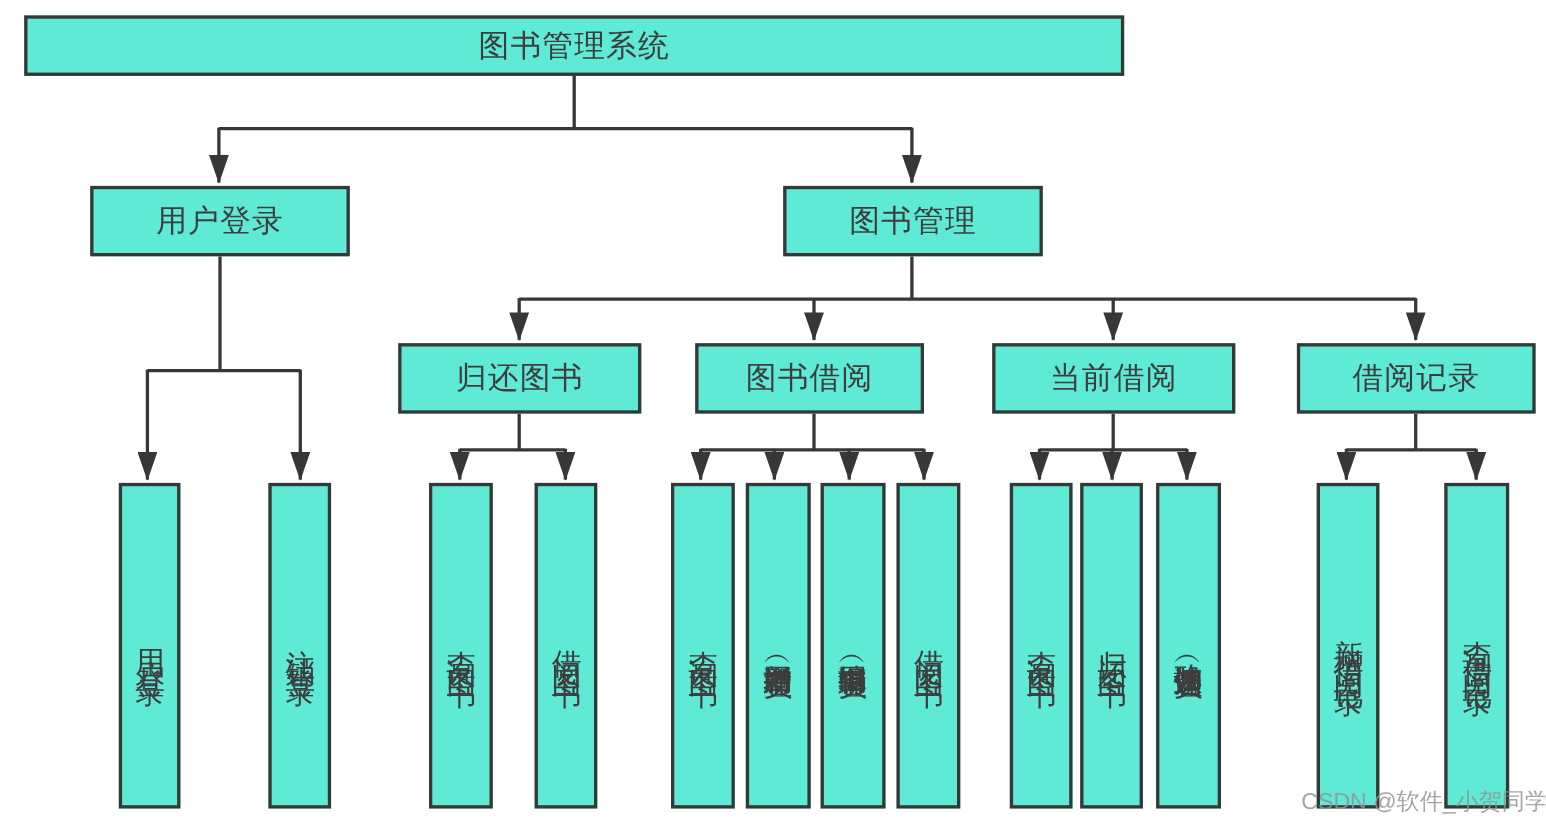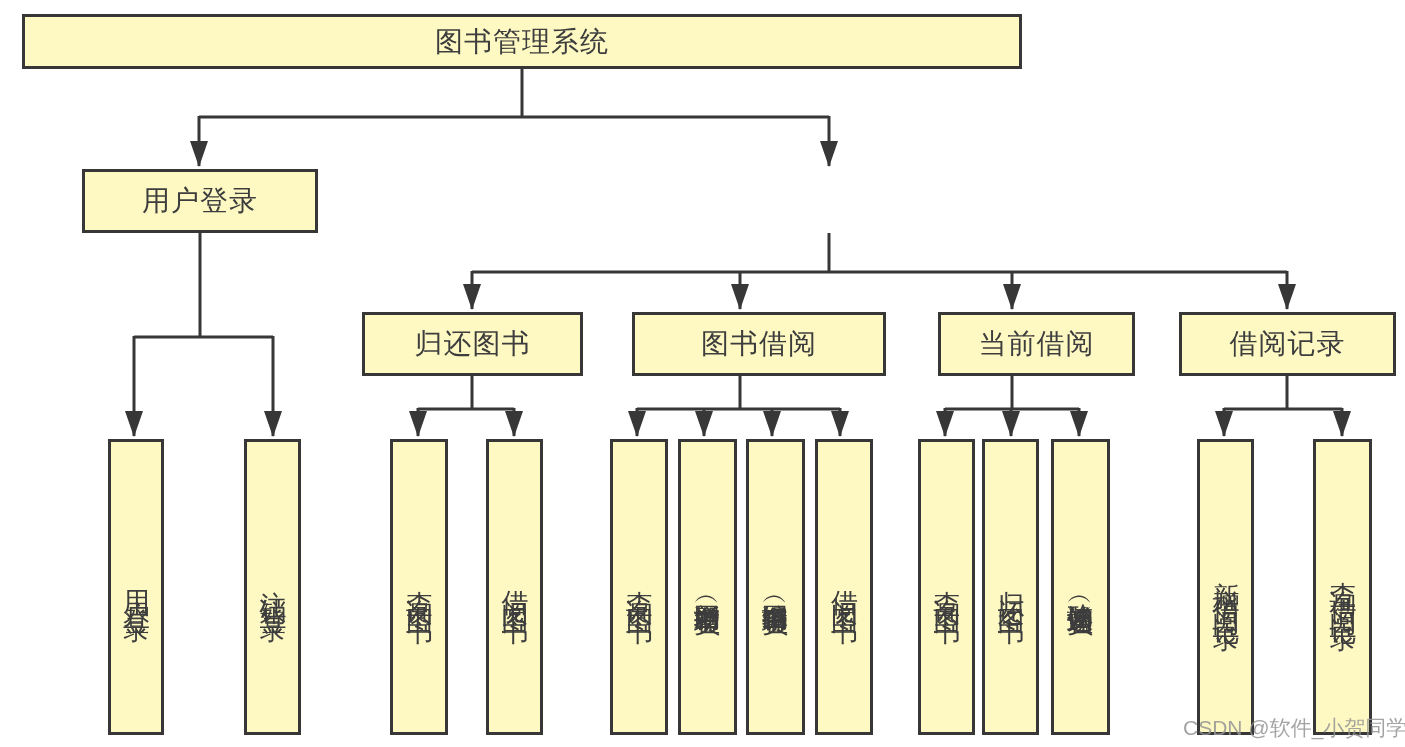--- a/index.html
+++ b/index.html
@@ -19,21 +19,21 @@
   .connectors {
     position: absolute;
     left: 0; top: 0;
     width: 1405px;
     height: 747px;
   }
   .box {
     position: absolute;
     box-sizing: border-box;
     border: 3px solid #373737;
-    background: #fef9c3;
+    background: #5eead4;
     display: flex;
     align-items: center;
     justify-content: center;
     text-align: center;
   }
   .hlabel {
     font-size: 28px;
     letter-spacing: 1px;
     white-space: nowrap;
     color: #3d3d3d;
@@ -115,28 +115,31 @@
     </g>
   </svg>
 
   <div class="box" style="left:22px; top:14px; width:1000px; height:55px;">
     <span class="hlabel">图书管理系统</span>
   </div>
 
   <div class="box" style="left:82px; top:169px; width:236px; height:64px;">
     <span class="hlabel">用户登录</span>
   </div>
+  <div class="box" style="left:712px; top:169px; width:236px; height:64px;">
+    <span class="hlabel">图书管理</span>
+  </div>
 
   <div class="box" style="left:362px; top:312px; width:221px; height:64px;">
     <span class="hlabel">归还图书</span>
   </div>
-  <div class="box" style="left:632px; top:312px; width:254px; height:64px;">
+  <div class="box" style="left:632px; top:312px; width:208px; height:64px;">
     <span class="hlabel">图书借阅</span>
   </div>
-  <div class="box" style="left:938px; top:312px; width:197px; height:64px;">
+  <div class="box" style="left:902px; top:312px; width:221px; height:64px;">
     <span class="hlabel">当前借阅</span>
   </div>
   <div class="box" style="left:1179px; top:312px; width:217px; height:64px;">
     <span class="hlabel">借阅记录</span>
   </div>
 
   <div class="box" style="left:108px; top:439px; width:56px; height:296px;">
     <span class="vtext">用户登录</span>
   </div>
   <div class="box" style="left:244px; top:439px; width:57px; height:296px;">

